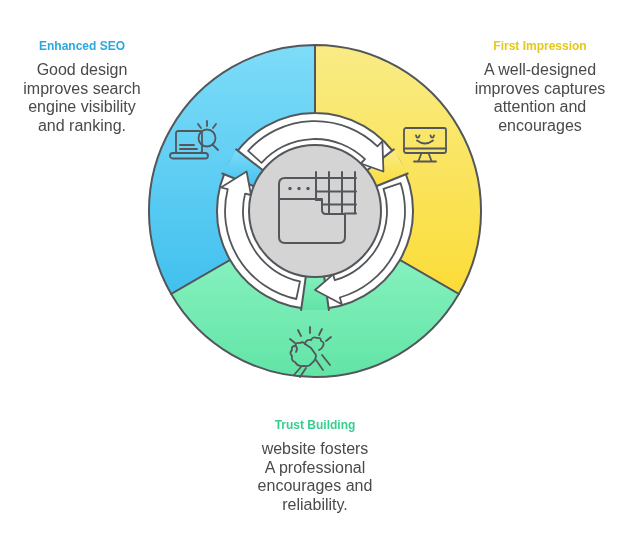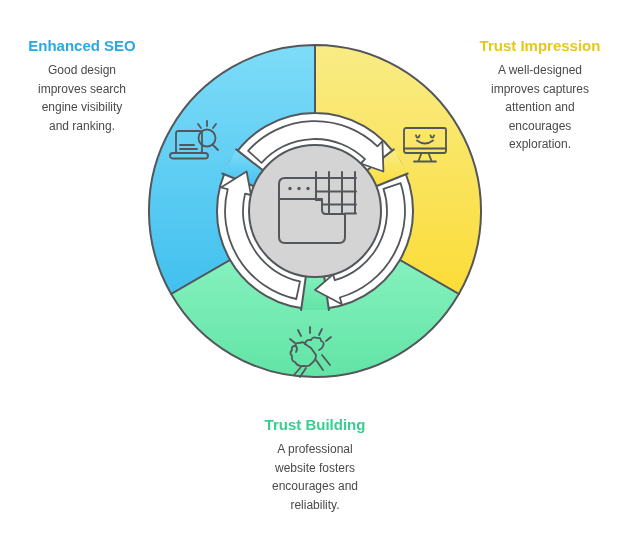--- a/index.html
+++ b/index.html
@@ -2,22 +2,22 @@
 <html><head>
 <meta charset="utf-8">
 <style>
   html,body{margin:0;padding:0;background:#ffffff;}
   .canvas{
     position:relative;width:624px;height:535px;background:#ffffff;
     font-family:"Liberation Sans", sans-serif;overflow:hidden;
   }
   .diagram-svg{position:absolute;left:0;top:0;}
   .text-block{position:absolute;text-align:center;}
-  .block-title{font-size:15px;font-weight:700;line-height:18px;margin-bottom:6px;}
-  .block-body{font-size:12px;line-height:18.5px;}
+  .block-title{font-size:12px;font-weight:700;line-height:18px;margin-bottom:6px;}
+  .block-body{font-size:16px;line-height:18.5px;}
   .tb-seo{left:8px;top:37px;width:148px;}
   .tb-fi{left:466px;top:37px;width:148px;}
   .tb-tb{left:233px;top:416px;width:164px;}
 </style>
 </head>
 <body>
 
 <div class="canvas">
 
   <svg class="diagram-svg" width="624" height="535" viewBox="0 0 624 535">
@@ -106,33 +106,32 @@
     <div class="block-title" style="color: rgb(41, 169, 224);">Enhanced SEO</div>
     <div class="block-body" style="color: rgb(74, 74, 74);">
       <div>Good design</div>
       <div>improves search</div>
       <div>engine visibility</div>
       <div>and ranking.</div>
     </div>
   </div>
 
   <div class="text-block tb-fi">
-    <div class="block-title" style="color: rgb(229, 200, 28);">Trust Impression</div>
+    <div class="block-title" style="color: rgb(229, 200, 28);">First Impression</div>
     <div class="block-body" style="color: rgb(74, 74, 74); text-align: center;">
       <div>A well-designed</div>
       <div>improves captures</div>
       <div>attention and</div>
       <div>encourages</div>
-      <div>exploration.</div>
     </div>
   </div>
 
   <div class="text-block tb-tb">
     <div class="block-title" style="color: rgb(56, 206, 144);">Trust Building</div>
     <div class="block-body" style="color: rgb(74, 74, 74);">
+      <div>website fosters</div>
       <div>A professional</div>
-      <div>website fosters</div>
       <div>encourages and</div>
       <div>reliability.</div>
     </div>
   </div>
 
 </div>
 
 </body></html>

